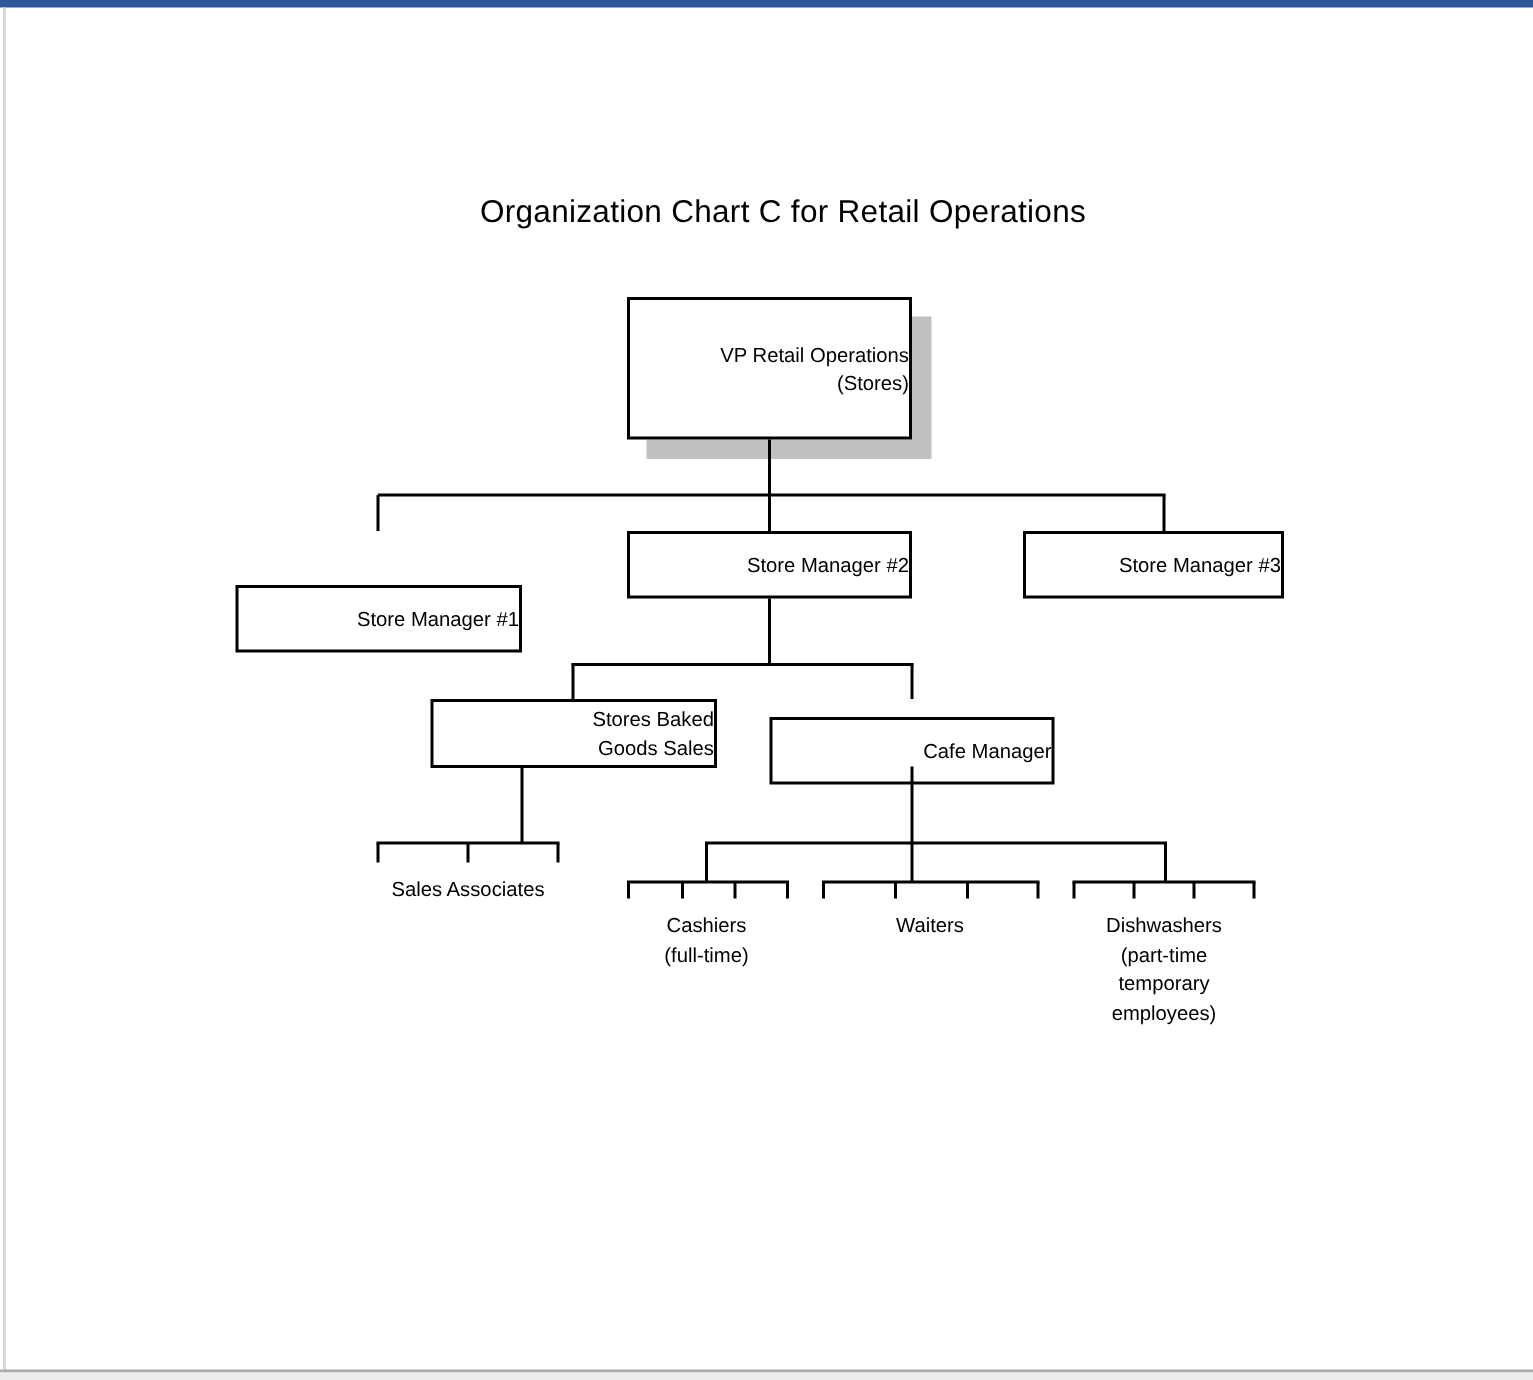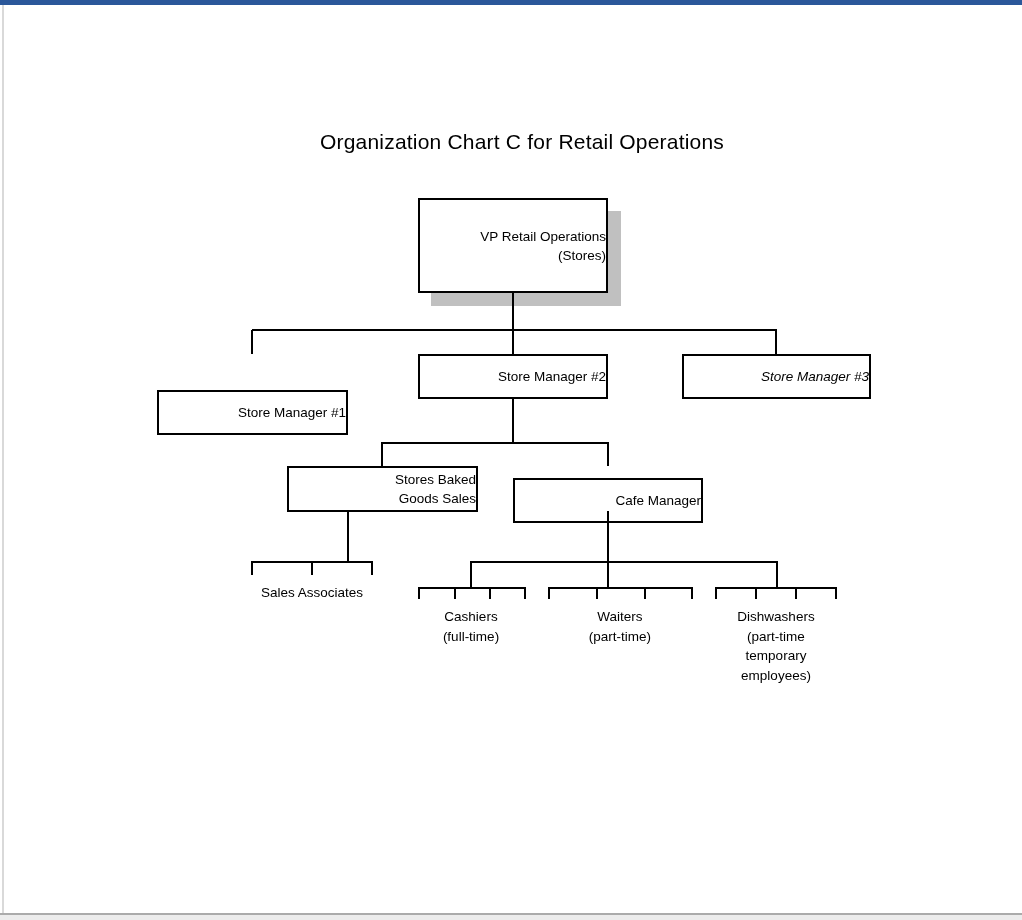--- a/index.html
+++ b/index.html
@@ -49,21 +49,21 @@
     <div class="line" style="left:252px;top:329px;width:525px;height:1.5px;"></div>
     <div class="line" style="left:251px;top:330px;width:1.5px;height:24px;"></div>
     <div class="line" style="left:775px;top:330px;width:1.5px;height:24px;"></div>
 
     <div class="node" style="left:157px;top:354px;width:191px;height:45px;margin-top:36px;">
       <div>Store Manager #1</div>
     </div>
     <div class="node" style="left:418px;top:354px;width:190px;height:45px;">
       <div>Store Manager #2</div>
     </div>
-    <div class="node" style="left:682px;top:354px;width:189px;height:45px;font-style:italic;">
+    <div class="node" style="left:682px;top:354px;width:174px;height:45px;">
       <div>Store Manager #3</div>
     </div>
 
     <div class="line" style="left:512px;top:399px;width:1.5px;height:44px;"></div>
     <div class="line" style="left:381px;top:442px;width:228px;height:1.5px;"></div>
     <div class="line" style="left:381px;top:443px;width:1.5px;height:23px;"></div>
     <div class="line" style="left:607px;top:443px;width:1.5px;height:23px;"></div>
 
     <div class="node" style="left:287px;top:466px;width:191px;height:46px;">
       <div>Stores Baked</div>
@@ -114,21 +114,20 @@
 
     <div class="leaf-label" style="left:212px;top:583px;">
       <div>Sales Associates</div>
     </div>
     <div class="leaf-label" style="left:371px;top:607px;">
       <div>Cashiers</div>
       <div>(full-time)</div>
     </div>
     <div class="leaf-label" style="left:520px;top:607px;">
       <div>Waiters</div>
-      <div>(part-time)</div>
     </div>
     <div class="leaf-label" style="left:676px;top:607px;">
       <div>Dishwashers</div>
       <div>(part-time</div>
       <div>temporary</div>
       <div>employees)</div>
     </div>
 
   </div>
 </div>

